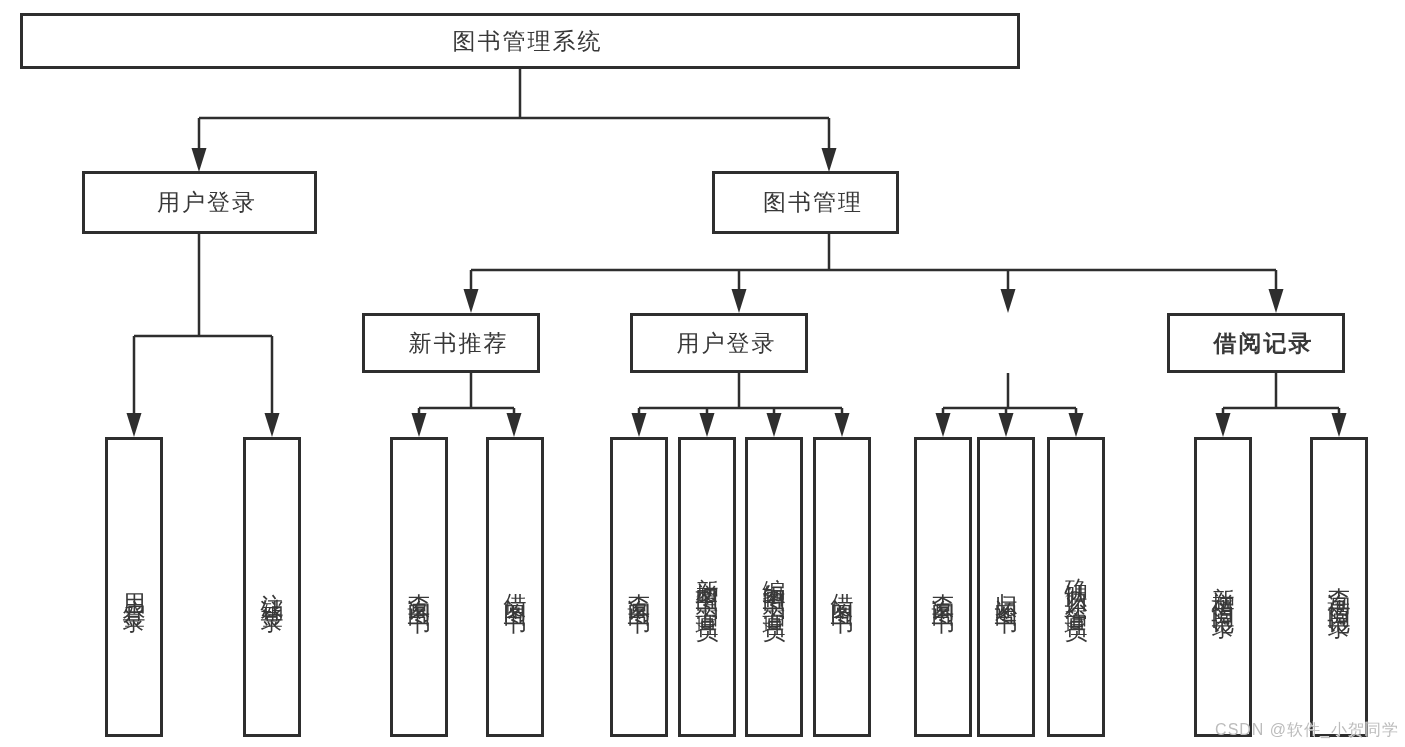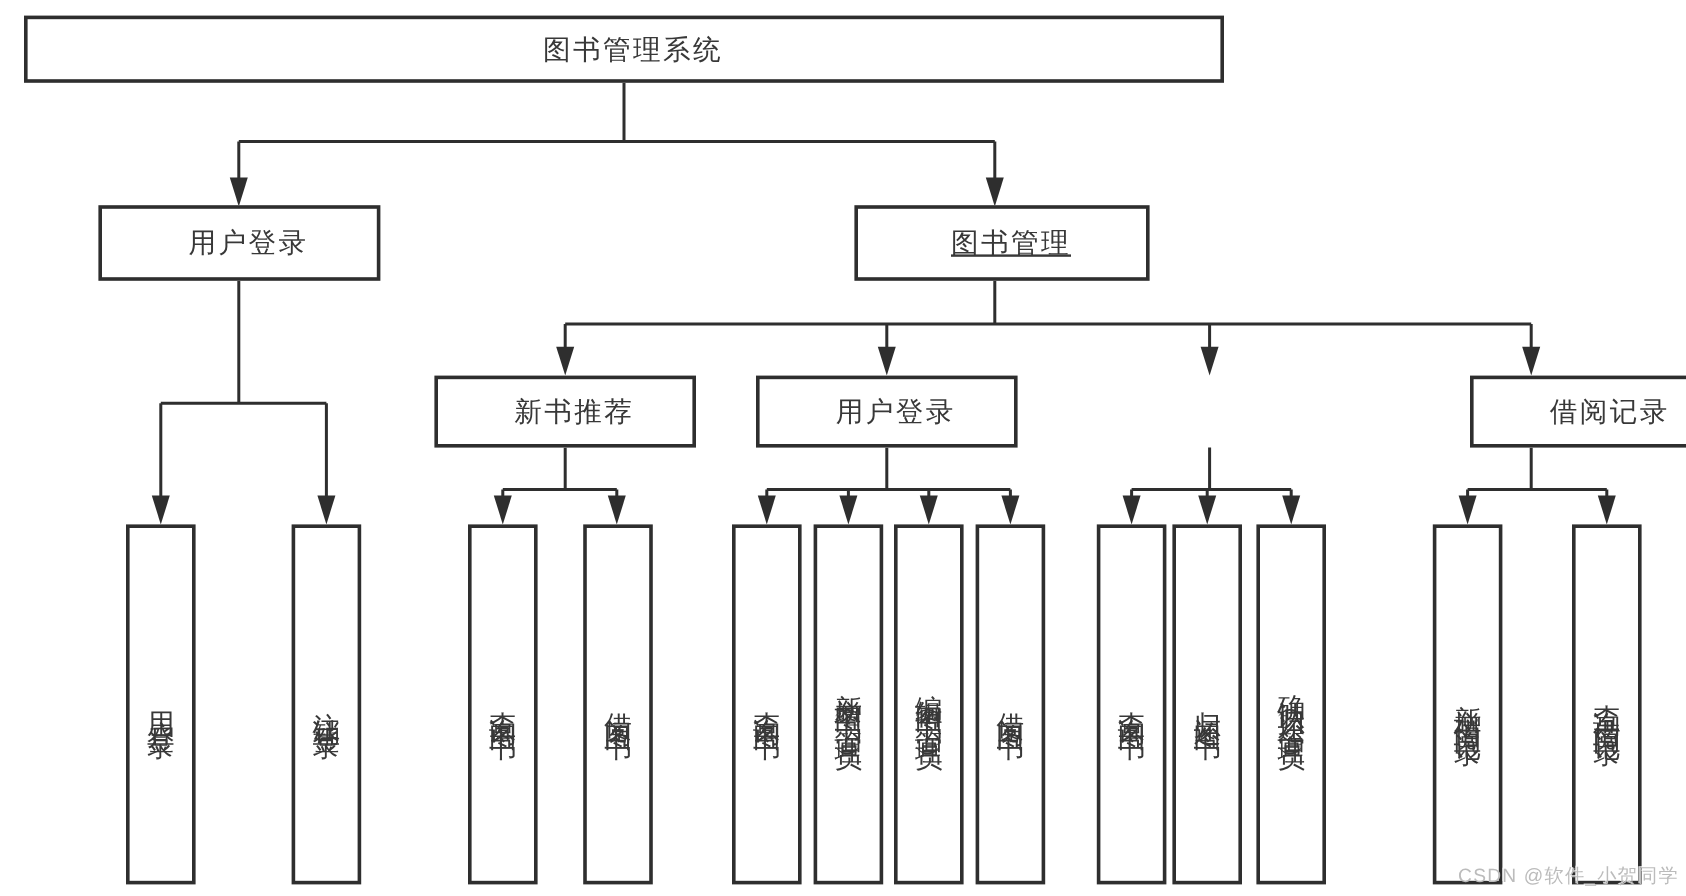--- a/index.html
+++ b/index.html
@@ -32,27 +32,27 @@
     font-size:23px;
     writing-mode:vertical-lr;
     text-orientation:mixed;
     letter-spacing:6px;
     line-height:1;
   }
   
   .n-root{left:20px;top:13px;width:1000px;height:56px;}
   
   .n-user-login{left:82px;top:171px;width:235px;height:63px;}
-  .n-book-mgmt{left:712px;top:171px;width:246px;height:63px;text-decoration:underline;}
+  .n-book-mgmt{left:712px;top:171px;width:187px;height:63px;}
   
-  .lvl3{top:313px;height:60px;width:218px;}
+  .lvl3{top:313px;height:60px;width:178px;}
   .n-new-book{left:362px;}
   .n-book-borrow{left:630px;}
   .n-current-borrow{left:899px;}
-  .n-borrow-records{left:1225px;}
+  .n-borrow-records{left:1167px;font-weight:bold;}
   
   .n-a1{left:105px;} .n-a2{left:243px;}
   .n-b1{left:390px;} .n-b2{left:486px;}
   .n-c1{left:610px;} .n-c2{left:678px;} .n-c3{left:745px;} .n-c4{left:813px;}
   .n-d1{left:914px;} .n-d2{left:977px;} .n-d3{left:1047px;}
   .n-e1{left:1194px;} .n-e2{left:1310px;}
   .watermark{
     position:absolute;
     right:6px;bottom:6px;
     font-size:16px;

